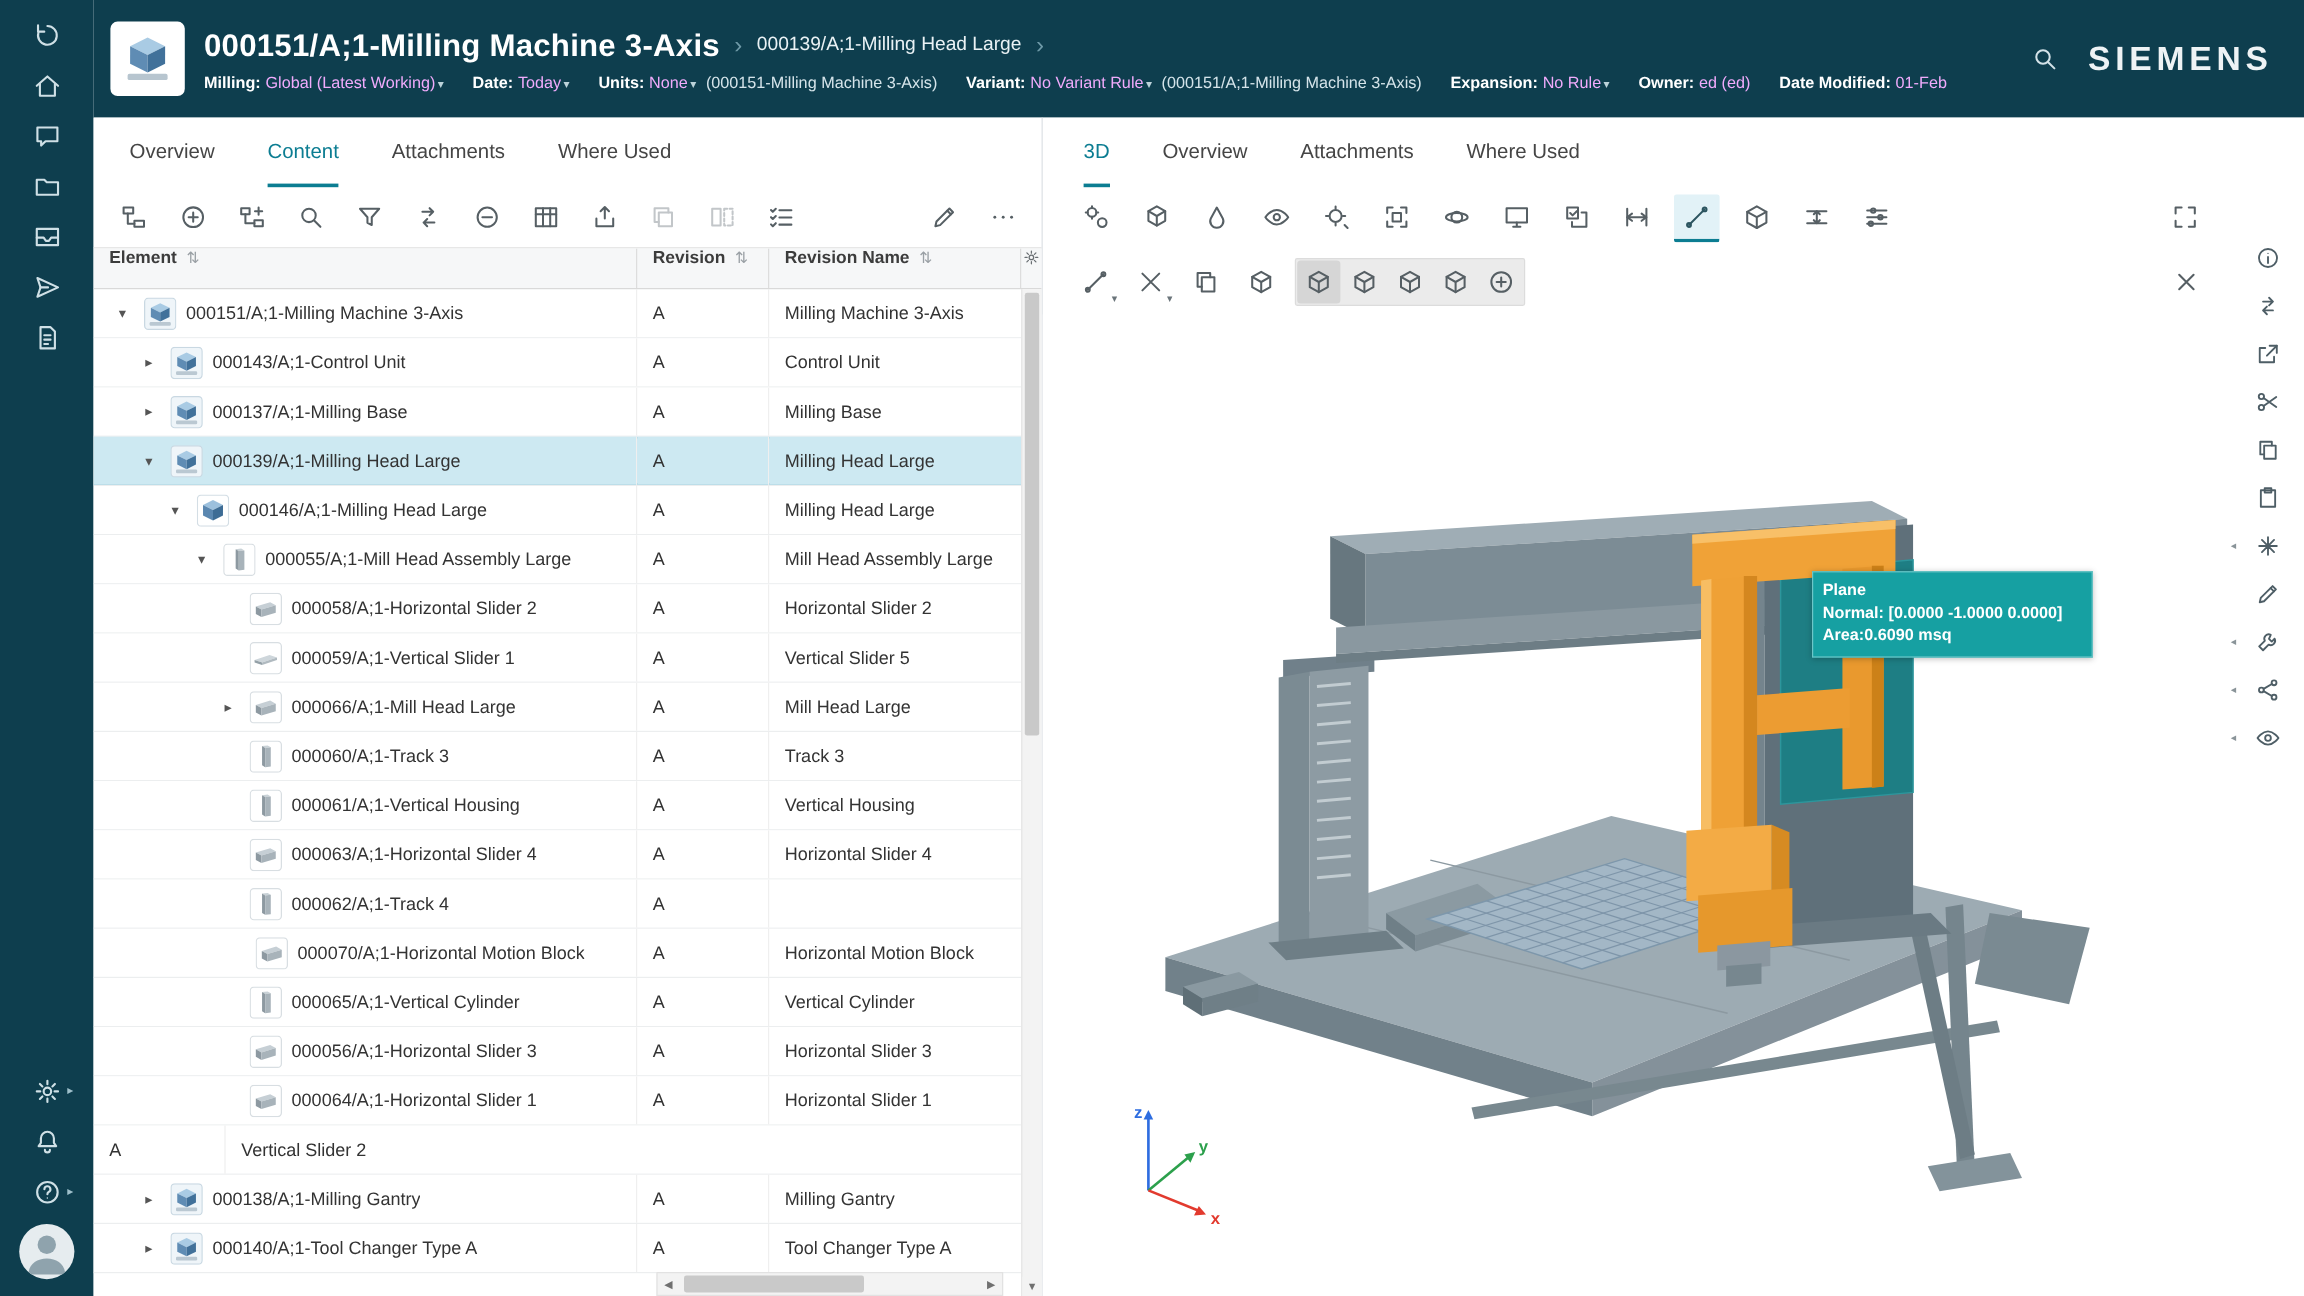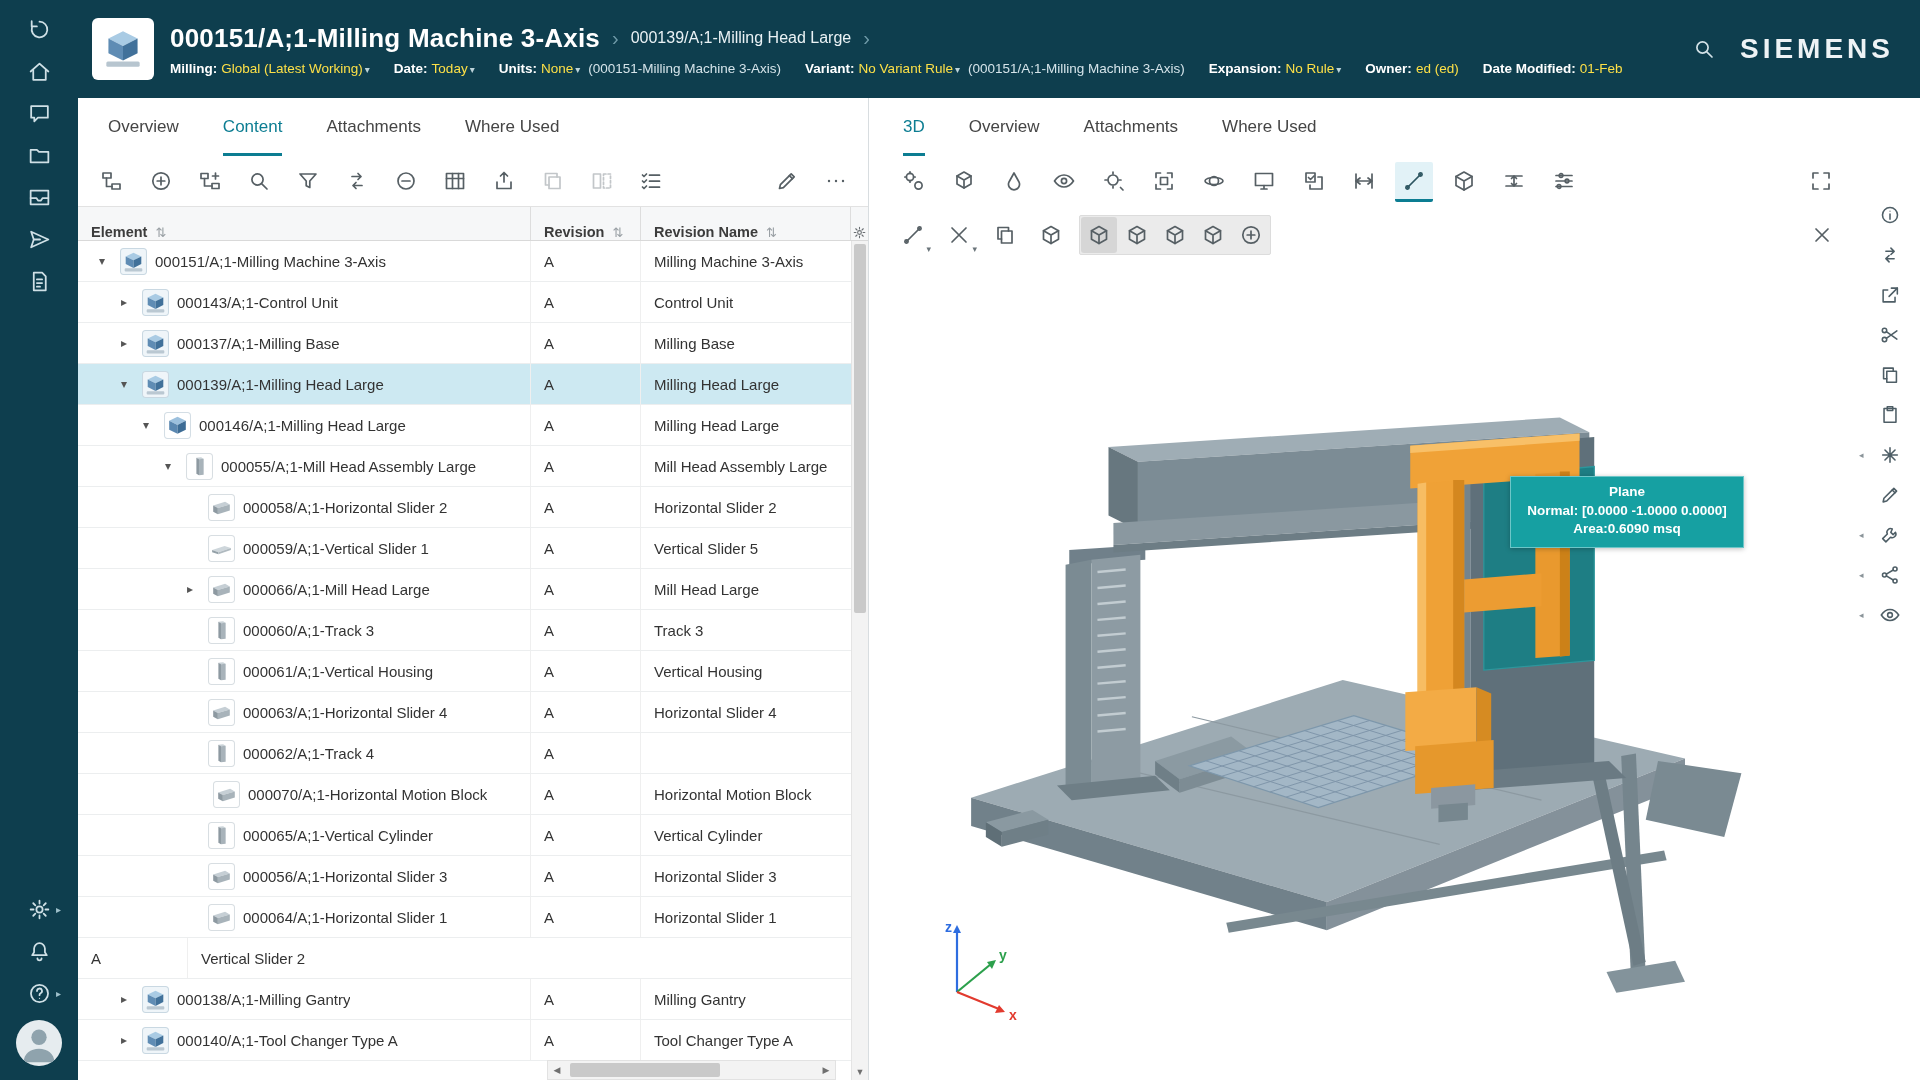--- a/index.html
+++ b/index.html
@@ -31,21 +31,21 @@
 .thumb{width:62px;height:62px;background:#fff;border-radius:6px;display:flex;align-items:center;
   justify-content:center;margin-right:16px;flex-shrink:0}
 .thumb svg{width:50px;height:50px}
 .head-txt{flex:1;min-width:0}
 .title-row{display:flex;align-items:center;gap:12px;white-space:nowrap}
 .page-title{font-size:26px;font-weight:700;letter-spacing:.2px}
 .crumb-sep{color:#6f9aa8;font-size:20px}
 .crumb{font-size:16px;color:#eaf2f5;cursor:pointer}
 .meta-row{display:flex;align-items:center;gap:24px;margin-top:7px;font-size:13.5px;white-space:nowrap}
 .meta-item b{font-weight:700}
-.meta-item .mv{color:#fde047;margin-left:4px}
+.meta-item .mv{color:#f0abfc;margin-left:4px}
 .meta-item .caret{font-size:10px;color:#bcd3da;margin-left:2px}
 .meta-item .ms{color:#d5e4ea;margin-left:8px}
 .top-search{width:36px;height:36px;color:#d3e2e8}
 .brand{font-size:28px;font-weight:700;letter-spacing:4px;color:#eef3f5;margin-left:18px}
 
 
 .panes{flex:1;display:flex;min-height:0}
 .left-pane{width:791px;flex-shrink:0;border-right:1px solid #d8dde0;display:flex;
   flex-direction:column;min-height:0;background:#fff}
 .tabs{height:58px;display:flex;align-items:stretch;gap:44px;padding-left:30px;font-size:17px;
@@ -56,21 +56,21 @@
 
 .tbl-toolbar{height:50px;display:flex;align-items:center;gap:13px;padding:0 14px 0 16px;flex-shrink:0}
 .tbl-toolbar .icon-btn,.vtoolbar .icon-btn,.vsub .icon-btn{width:36px;height:36px;color:#565f64;border-radius:3px}
 .icon-btn.disabled{color:#c2c6c9}
 .spacer{flex:1}
 
 
 .grid{flex:1;position:relative;border-top:1px solid #e2e2e2;min-height:0;overflow:hidden}
 .grid-header{display:flex;height:34px;background:#f6f7f8;border-bottom:1px solid #d9d9d9;
   position:relative;z-index:2}
-.hcell{display:flex;align-items:flex-end;padding-left:13px;font-size:14.5px;font-weight:700;
+.hcell{display:flex;align-items:flex-start;padding-left:13px;font-size:14.5px;font-weight:700;
   color:#3c3c3c;border-right:1px solid #ddd;gap:8px;cursor:pointer}
 .hcell .sort{color:#9aa0a5;font-size:13px;font-weight:400}
 .hc0{width:453px}.hc1{width:110px}.hc2{flex:1}
 .gearcell{width:17px;padding:0;justify-content:center;border-right:none;color:#6a6f73}
 .gearcell svg{width:15px;height:15px}
 .rows{position:absolute;top:34px;left:0;right:17px;bottom:0;overflow:hidden}
 .row{display:flex;height:41px;align-items:center;border-bottom:1px solid #eceeef;font-size:15px;
   color:#333;cursor:pointer;background:#fff}
 .cell{display:flex;align-items:center;height:100%}
 .cell.el{width:453px;gap:8px;overflow:hidden;white-space:nowrap;border-right:1px solid #efefef}
@@ -101,21 +101,21 @@
 .vtoolbar{height:52px;display:flex;align-items:center;gap:12px;padding:0 20px 0 26px;flex-shrink:0}
 .vtoolbar .icon-btn{width:38px;height:40px;border-bottom:3px solid transparent;border-radius:2px}
 .icon-btn.active{background:#e2f2f7;border-bottom-color:#0c7d92;color:#2c5560}
 .vsub{height:54px;display:flex;align-items:center;gap:10px;padding:0 20px 0 26px;flex-shrink:0}
 .seg{display:flex;background:#ebebeb;border:1px solid #dcdcdc;border-radius:2px;padding:1px;gap:2px}
 .seg .icon-btn.selected{background:#d6d6d6}
 .caret-sm{position:absolute;right:0;bottom:-1px;font-size:9px;color:#6b757b}
 .canvas{flex:1;position:relative;overflow:hidden;background:#fff}
 .machine{position:absolute;left:4px;bottom:0;width:969px;height:751px}
 .tooltip{position:absolute;left:641px;top:214px;width:234px;background:#16a0a2;
-  border:1px solid #6cc6c8;color:#fff;text-align:center;padding:6px 8px 8px;font-size:13.5px;
+  border:1px solid #6cc6c8;color:#fff;text-align:left;padding:6px 8px 8px;font-size:13.5px;
   font-weight:700;line-height:1.35;box-shadow:0 1px 5px rgba(0,0,0,.25)}
 .tooltip .tt{margin-bottom:1px}
 .triad{position:absolute;left:68px;bottom:56px;width:92px;height:112px}
 .triad text{font-size:14px;font-weight:700}
 
 
 .right-strip{width:60px;flex-shrink:0;display:flex;flex-direction:column;align-items:center;
   padding-top:104px;gap:14px;background:#fff}
 .rs-item{position:relative;width:34px;height:26px;display:flex;align-items:center;justify-content:center}
 .rs-item .icon-btn{width:30px;height:26px;color:#4e5e66}

